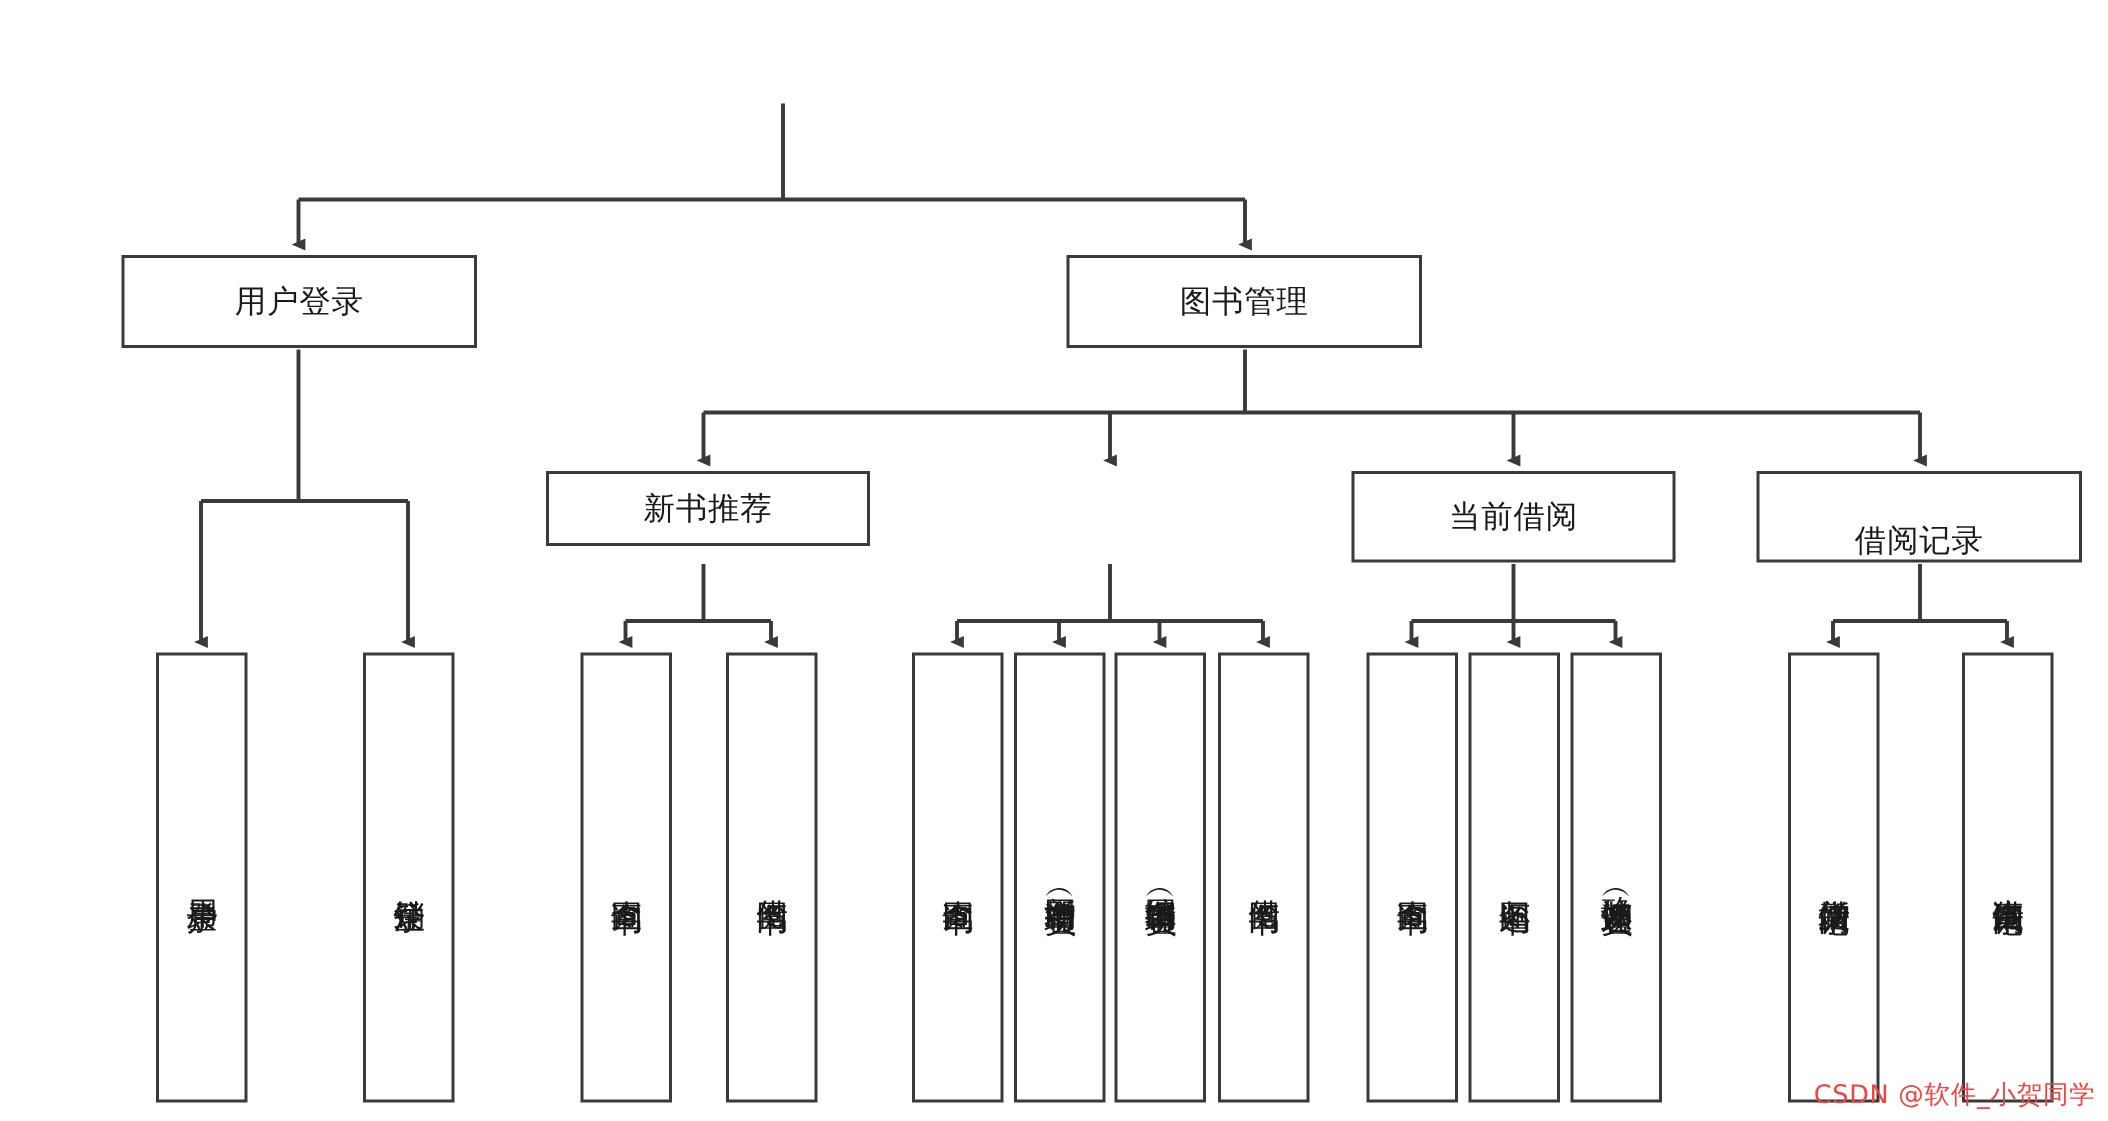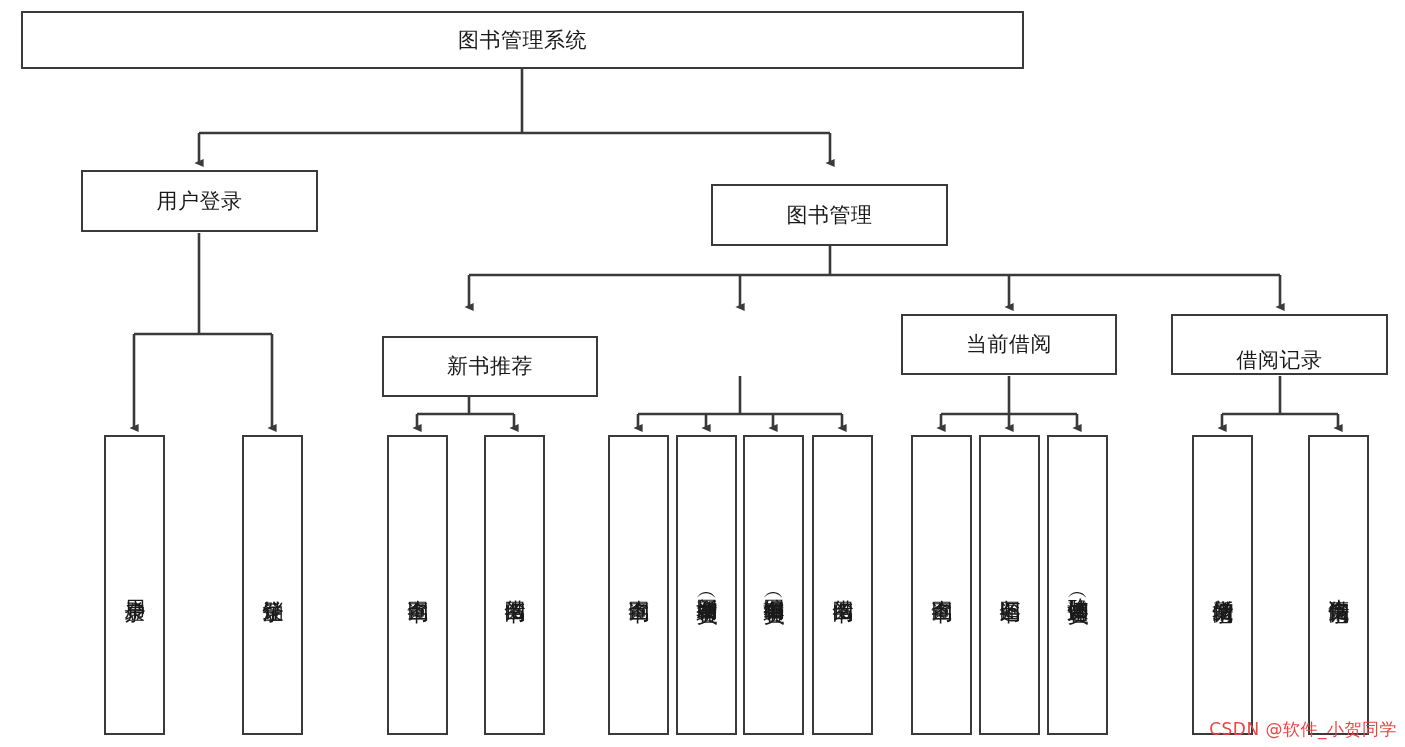--- a/index.html
+++ b/index.html
@@ -120,32 +120,29 @@
       <path d="M 1009 414 L 1009 428" marker-end="url(#arrow)"></path>
       <path d="M 1077 414 L 1077 428" marker-end="url(#arrow)"></path>
 
       <path d="M 1280 376 L 1280 414"></path>
       <path d="M 1222 414 L 1338 414"></path>
       <path d="M 1222 414 L 1222 428" marker-end="url(#arrow)"></path>
       <path d="M 1338 414 L 1338 428" marker-end="url(#arrow)"></path>
     </g>
   </svg>
 
-  <div class="node horizontal" style="left:21px; top:11px; width:1003px; height:58px;">
-    <span class="label">图书管理系统</span>
-  </div>
 
   <div class="node horizontal" style="left:81px; top:170px; width:237px; height:62px;">
     <span class="label">用户登录</span>
   </div>
-  <div class="node horizontal" style="left:711px; top:184px; width:237px; height:62px;">
+  <div class="node horizontal" style="left:711px; top:170px; width:237px; height:62px;">
     <span class="label">图书管理</span>
   </div>
 
-  <div class="node horizontal" style="left:382px; top:314px; width:216px; height:61px;margin-top:22px;">
+  <div class="node horizontal" style="left:364px; top:314px; width:216px; height:50px;">
     <span class="label">新书推荐</span>
   </div>
   <div class="node horizontal" style="left:901px; top:314px; width:216px; height:61px;">
     <span class="label">当前借阅</span>
   </div>
   <div class="node horizontal" style="left:1171px; top:314px; width:217px; height:61px;align-items:flex-end;">
     <span class="label">借阅记录</span>
   </div>
 
   <div class="node vertical" style="left:104px; top:435px; width:61px; height:300px;">

